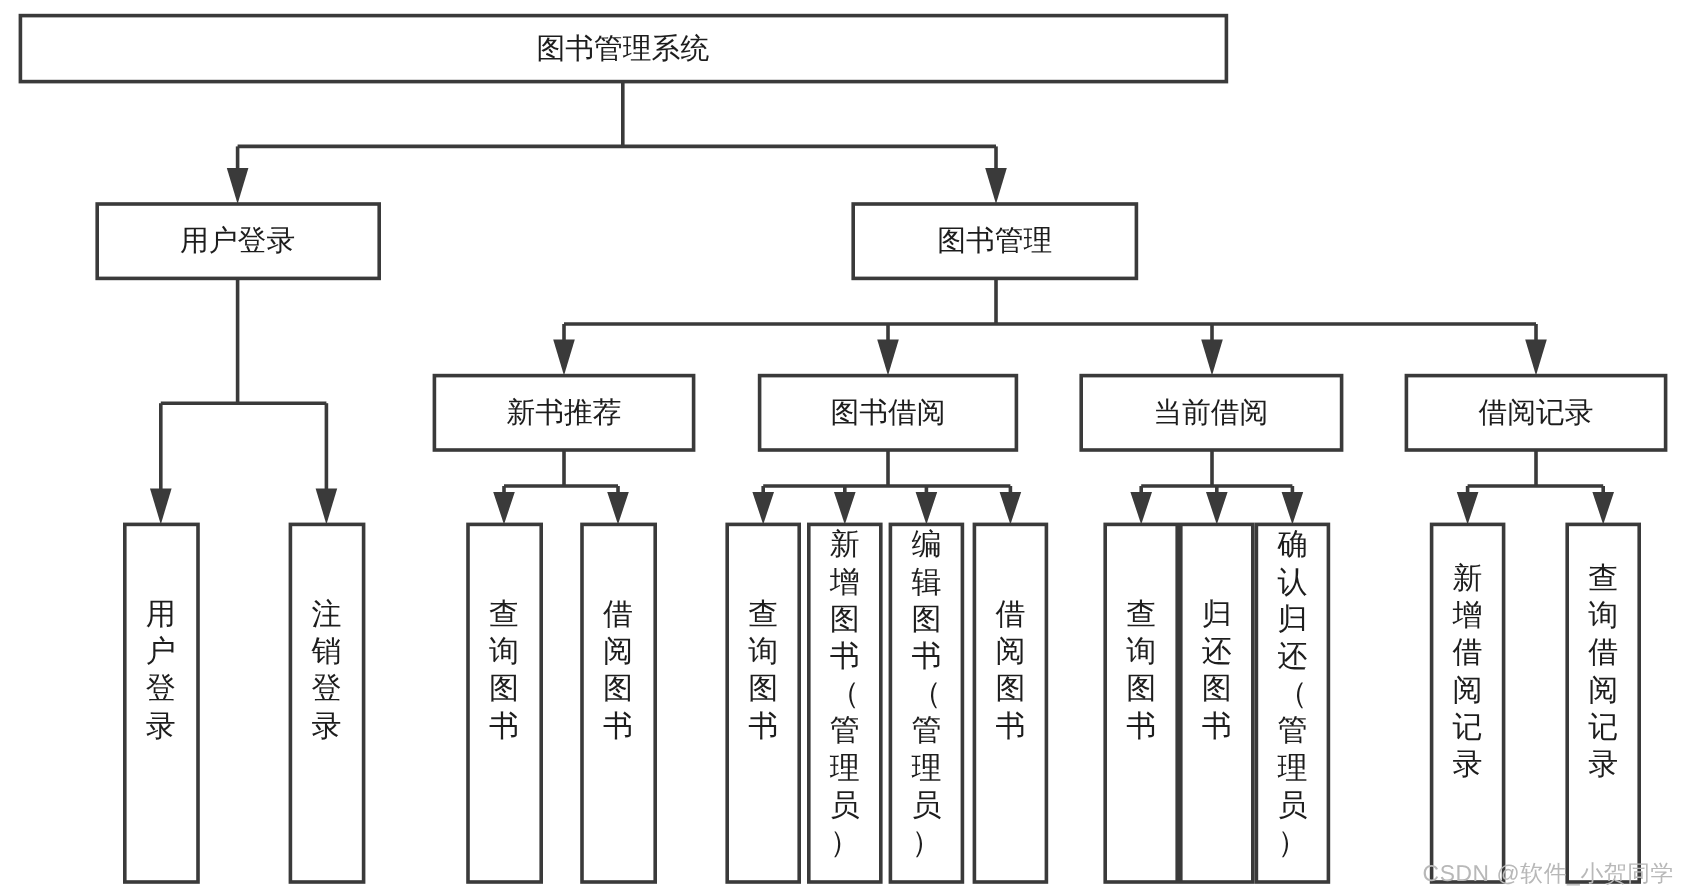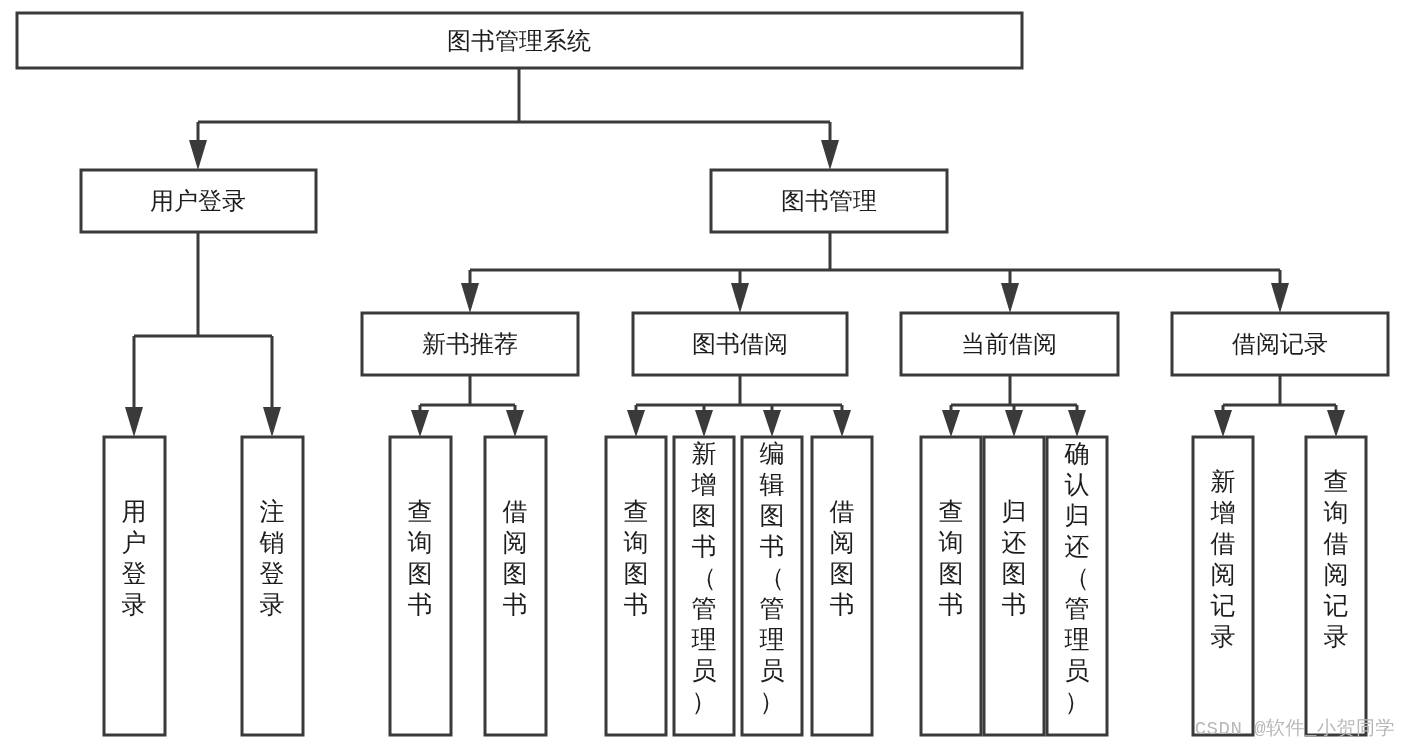--- a/index.html
+++ b/index.html
@@ -46,21 +46,21 @@
     stroke-linecap: butt;
   }
   .arrow-head {
     fill: #3a3a3a;
     stroke: none;
   }
   .watermark {
     position: absolute;
     right: 10px;
     bottom: 6px;
-    font-family: Liberation Mono, monospace;
+    font-family: Liberation Sans, sans-serif;
     font-size: 19px;
     color: #b8b8b8;
     white-space: nowrap;
     letter-spacing: 0.5px;
   }
 </style>
 </head>
 <body>
 
 <svg id="diagram" viewBox="0 0 1405 747" xmlns="http://www.w3.org/2000/svg">

